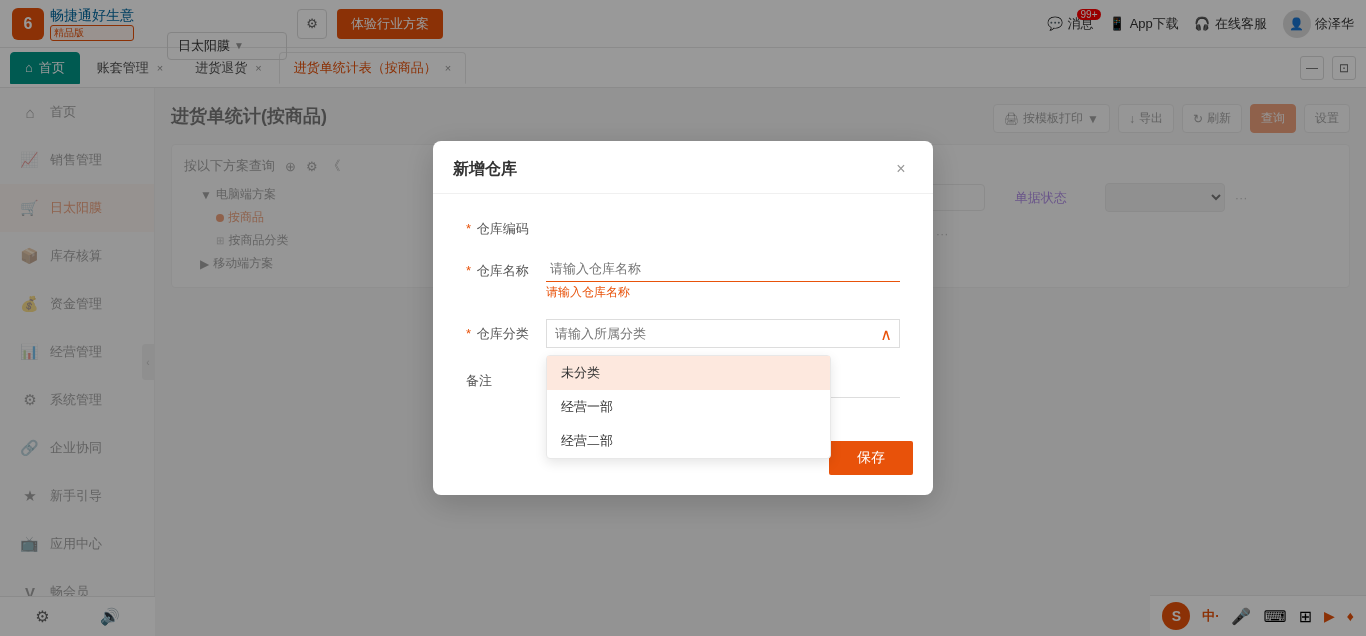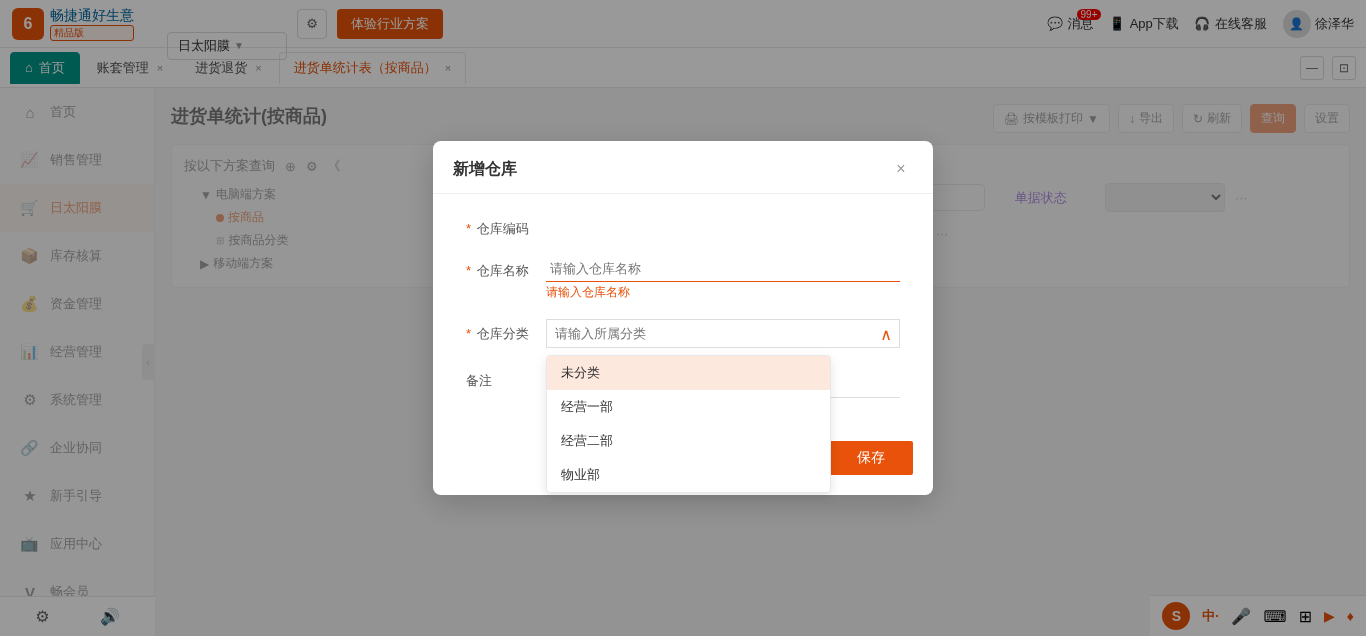--- a/index.html
+++ b/index.html
@@ -788,21 +788,20 @@
           <span>仓库分类</span>
         </div>
         <div class="modal-field-input-wrap category-input-wrap">
           <input class="category-input" placeholder="请输入所属分类" style="">
           <span class="category-arrow">∧</span>
           
           <div class="dropdown-list">
             <div class="dropdown-item selected">未分类</div>
             <div class="dropdown-item">经营一部</div>
             <div class="dropdown-item">经营二部</div>
-            <div class="dropdown-item">物业部</div>
           </div>
         </div>
       </div>
 
       <div class="modal-field">
         <div class="modal-field-label">
           <span>备注</span>
         </div>
         <div class="modal-field-input-wrap">
           <textarea class="modal-textarea" style=""></textarea>

